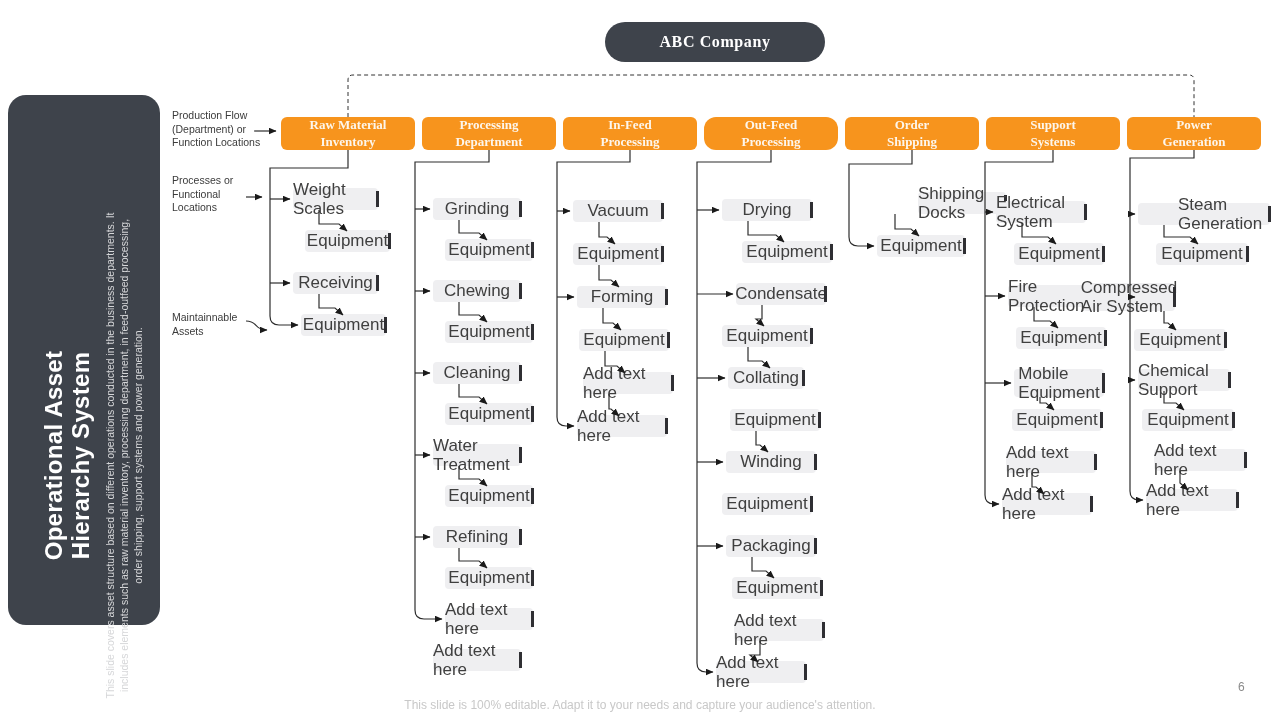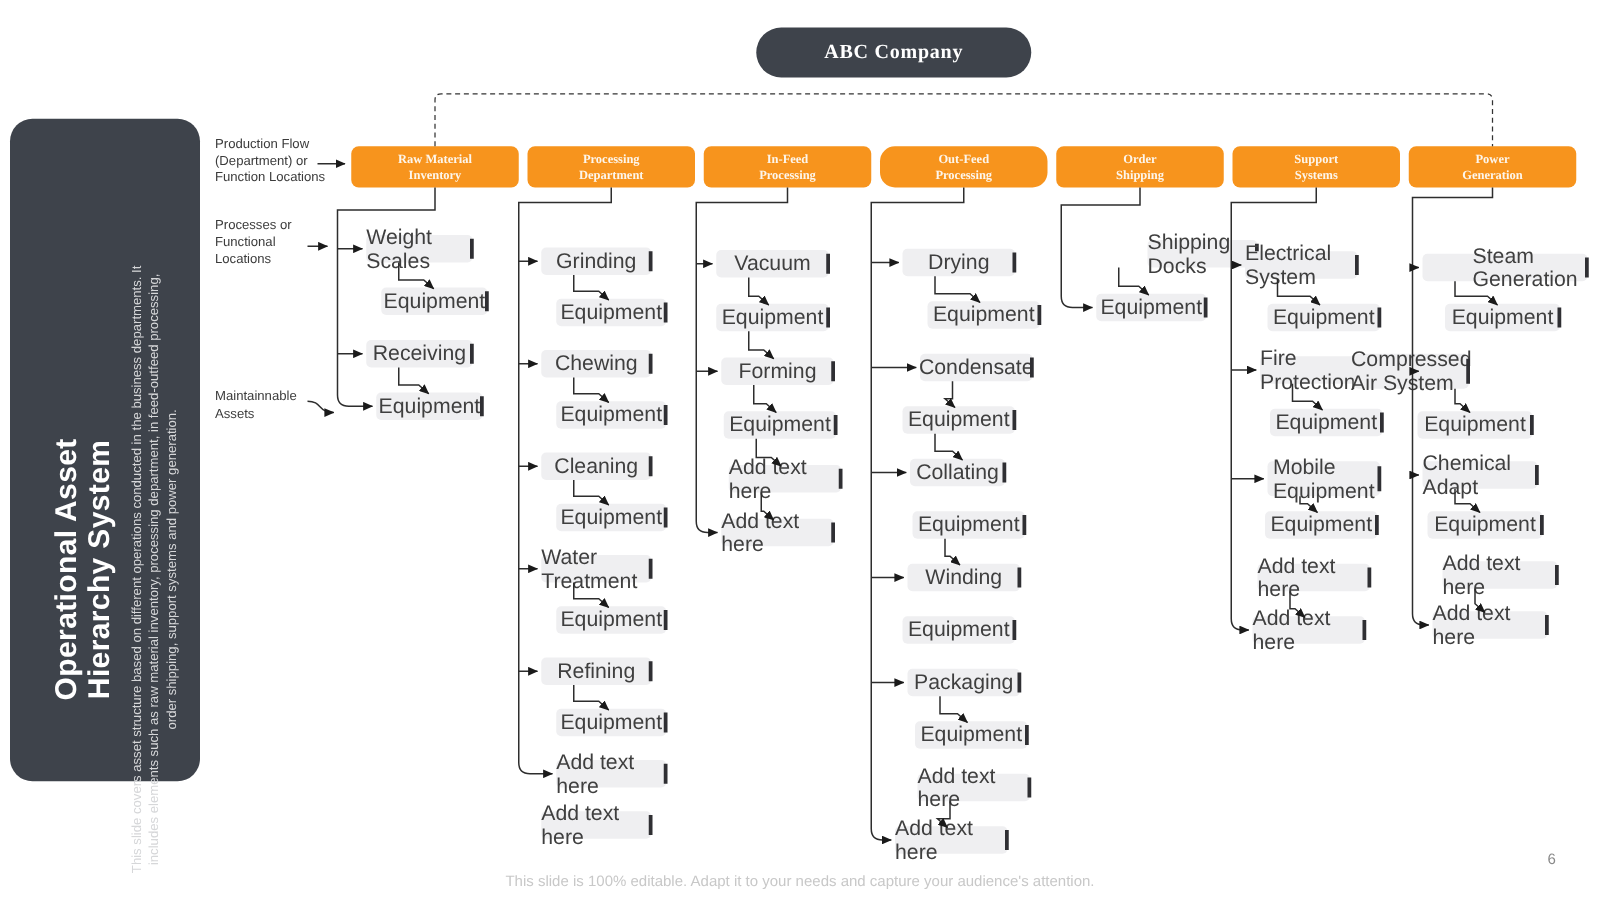--- a/index.html
+++ b/index.html
@@ -22,21 +22,21 @@
   .sb-desc{color:#D6D7D9;font-size:10.5px;text-align:center;line-height:1.32;width:500px;}
 
   
   .legend{position:absolute;font-size:10.5px;color:#3B3B3B;line-height:1.3;}
   .legend.l1{left:172px;top:109px;width:94px;}
   .legend.l2{left:172px;top:174px;width:80px;}
   .legend.l3{left:172px;top:311px;width:86px;}
 
   
   .header-box{position:absolute;height:33px;background:#F7941D;border-radius:6px;color:#FDF6EC;
-              font-family:"Liberation Serif", serif;font-size:10px;font-weight:bold;
+              font-family:"Liberation Serif", serif;font-size:13px;font-weight:bold;
               display:flex;align-items:center;justify-content:center;text-align:center;
               white-space:pre-line;line-height:1.3;}
 
   
   .node{position:absolute;background:#EFEFF1;border-radius:4px;color:#3F3F3F;font-size:17px;
         display:flex;align-items:center;justify-content:center;text-align:left;
         white-space:pre-line;line-height:1.12;}
   .node::after{content:"";position:absolute;right:-1px;top:50%;transform:translateY(-50%);
                width:3px;height:16px;background:#2F2F33;}
   .node.tall::after{height:20px;}
@@ -123,21 +123,21 @@
       <div class="node" style="left: 1012px; top: 409px; width: 90px; height: 22px;">Equipment</div>
       <div class="node" style="left: 1006px; top: 451px; width: 90px; height: 22px;">Add text here</div>
       <div class="node" style="left: 1002px; top: 493px; width: 90px; height: 22px;">Add text here</div>
       <div class="header-box" style="left: 1127px; top: 117px; width: 134px;">Power
 Generation</div>
       <div class="node" style="left: 1138px; top: 203px; width: 92px; height: 22px; padding-left: 40px;">Steam Generation</div>
       <div class="node" style="left: 1156px; top: 243px; width: 92px; height: 22px;">Equipment</div>
       <div class="node tall" style="left: 1083px; top: 283px; width: 92px; height: 28px;">Compressed
 Air System</div>
       <div class="node" style="left: 1134px; top: 329px; width: 92px; height: 22px;">Equipment</div>
-      <div class="node" style="left: 1138px; top: 369px; width: 92px; height: 22px;">Chemical Adapt</div>
+      <div class="node" style="left: 1138px; top: 369px; width: 92px; height: 22px;">Chemical Support</div>
       <div class="node" style="left: 1142px; top: 409px; width: 92px; height: 22px;">Equipment</div>
       <div class="node" style="left: 1154px; top: 449px; width: 92px; height: 22px;">Add text here</div>
       <div class="node" style="left: 1146px; top: 489px; width: 92px; height: 22px;">Add text here</div>
     </div>
 
   <svg class="wires" id="wires" width="1280" height="720" viewBox="0 0 1280 720">
       <defs>
         <marker id="arw" viewBox="0 0 8 7" markerWidth="8" markerHeight="7" refX="7.5" refY="3.5" orient="auto" markerUnits="userSpaceOnUse">
           <path d="M0,0 L8,3.5 L0,7 Z" fill="#1A1A1A"></path>
         </marker>

